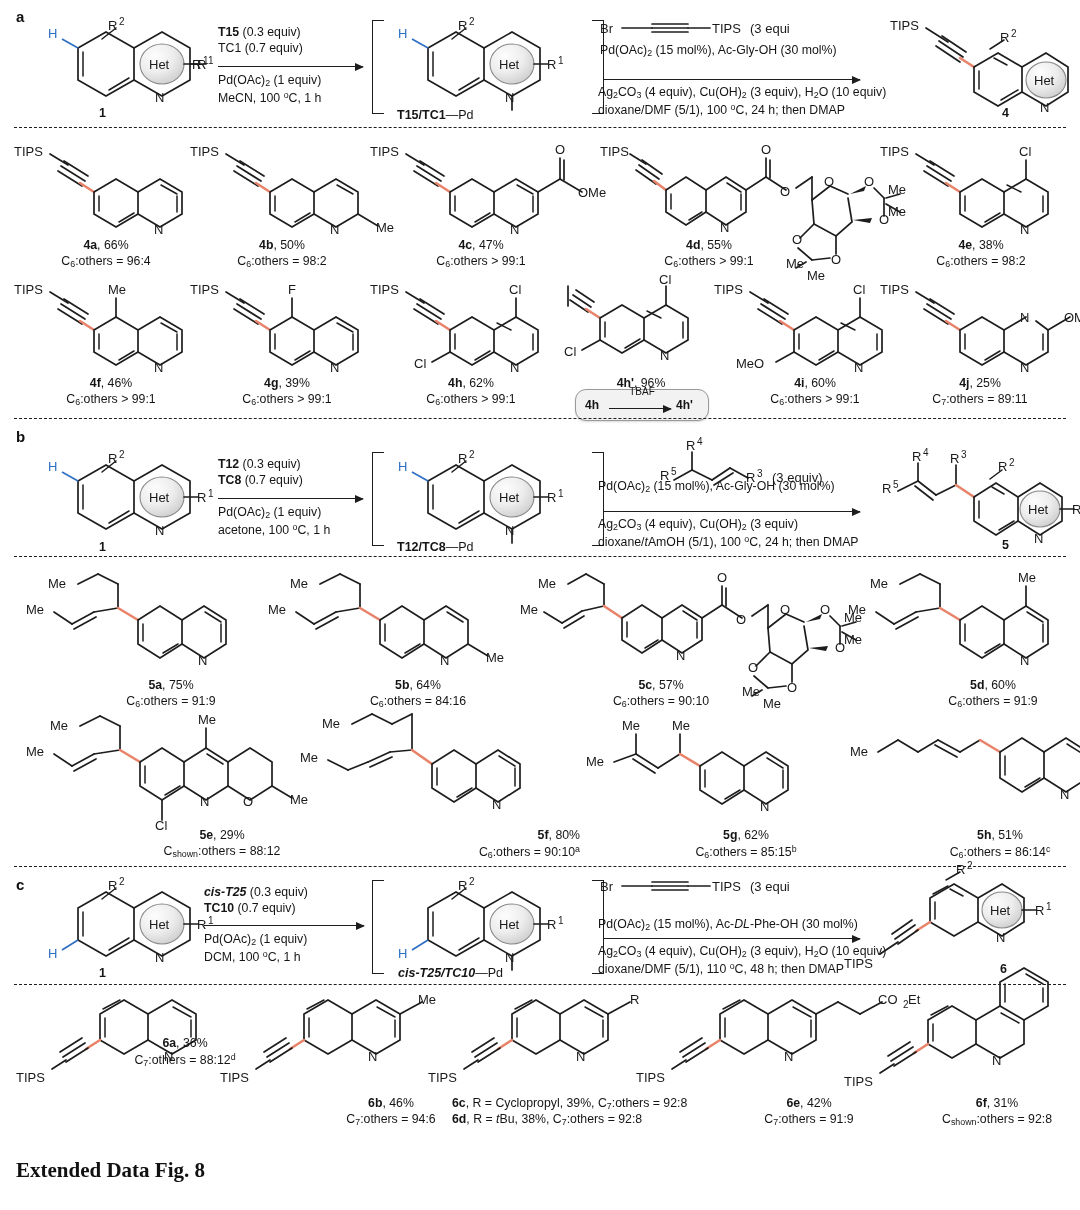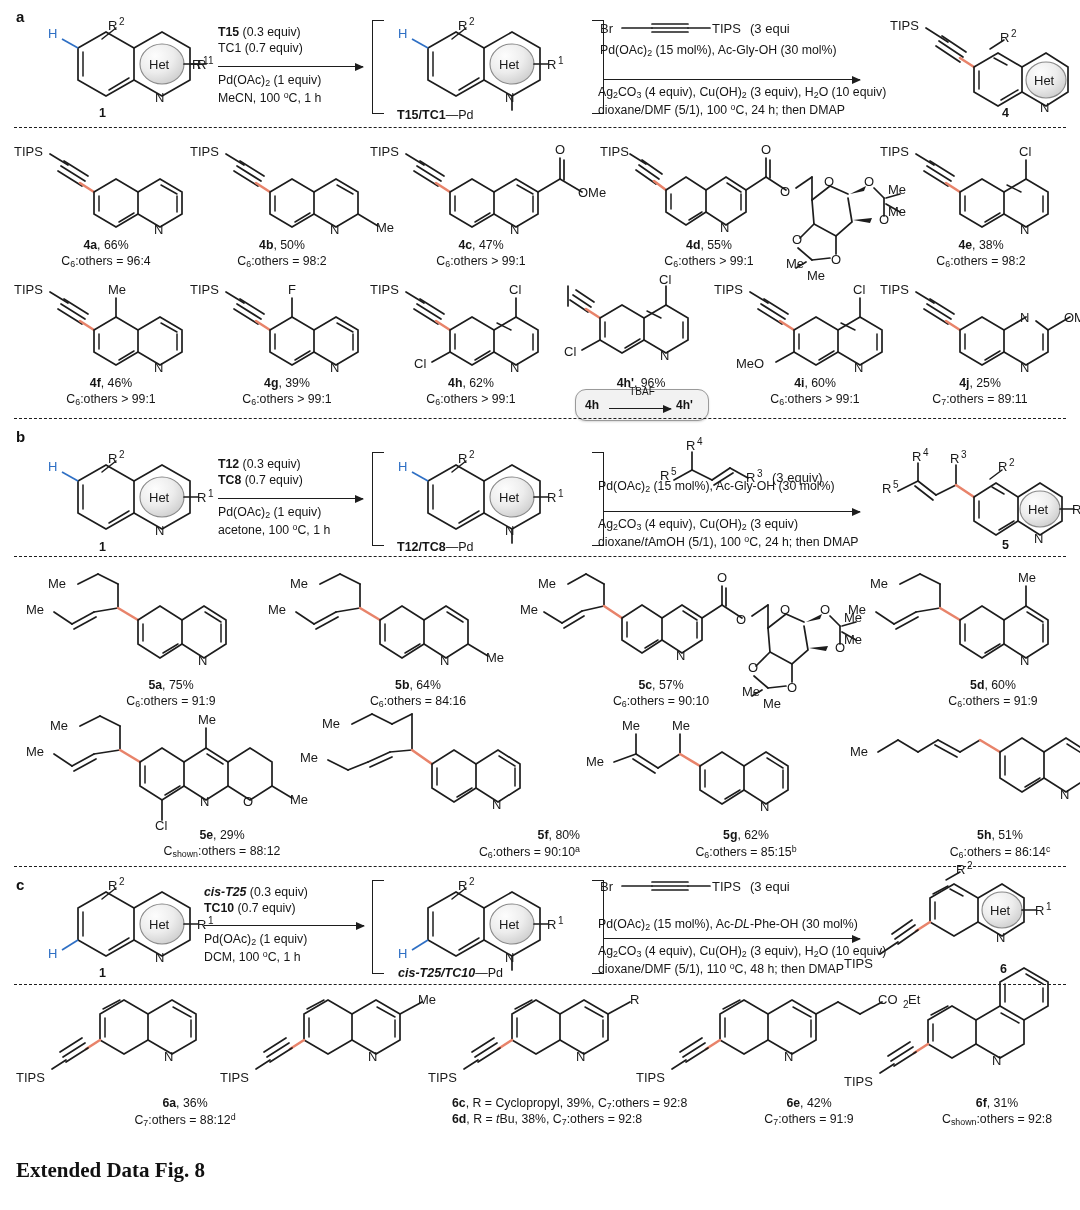--- a/index.html
+++ b/index.html
@@ -980,21 +980,21 @@
   <path class="bond thin" d="M151,41 L151,24"></path>
   <text x="124" y="65">N</text>
   <path class="red" d="M60,44 L46,53"></path>
   <path class="bond" d="M48,52 L26,66"></path>
         <path class="bond" d="M45,47 L23,61"></path>
         <path class="bond" d="M42,42 L20,56"></path>
   <path class="bond" d="M26,64 L12,73"></path>
   <text x="-24" y="86">TIPS</text>
 </svg>
 </div>
-<div class="cap" style="left:100px;top:1096px;width:170px;">
+<div class="cap" style="left:100px;top:1036px;width:170px;">
   <span class="id">6a</span><span>, </span><span>36%</span><br>
   <span>C</span><sub>7</sub><span>:others = 88:12</span><sup>d</sup>
 </div>
 
 <div class="struct" style="left:244px;top:996px;">
 <svg width="200" height="100" viewBox="0 0 200 100">
   <path class="bond" d="M60,18 L60,44 L84,58 L108,44 L108,18 L84,4 Z"></path>
   <path class="bond thin" d="M65,22 L65,41"></path>
   <path class="bond thin" d="M63,13 L80,4"></path>
   <path class="bond" d="M108,18 L132,4 L156,18 L156,44 L132,58 L108,44"></path>
@@ -1003,20 +1003,24 @@
   <text x="124" y="65">N</text>
   <path class="red" d="M60,44 L46,53"></path>
   <path class="bond" d="M48,52 L26,66"></path>
         <path class="bond" d="M45,47 L23,61"></path>
         <path class="bond" d="M42,42 L20,56"></path>
   <path class="bond" d="M26,64 L12,73"></path>
   <text x="-24" y="86">TIPS</text>
   <path class="bond" d="M156,18 L178,6"></path>
   <text x="174" y="8">Me</text>
 </svg>
+</div>
+<div class="cap" style="left:306px;top:1096px;width:170px;">
+  <span class="id">6b</span><span>, </span><span>46%</span><br>
+  <span>C</span><sub>7</sub><span>:others = 94:6</span>
 </div>
 
 <div class="struct" style="left:452px;top:996px;">
 <svg width="200" height="100" viewBox="0 0 200 100">
   <path class="bond" d="M60,18 L60,44 L84,58 L108,44 L108,18 L84,4 Z"></path>
   <path class="bond thin" d="M65,22 L65,41"></path>
   <path class="bond thin" d="M63,13 L80,4"></path>
   <path class="bond" d="M108,18 L132,4 L156,18 L156,44 L132,58 L108,44"></path>
   <path class="bond thin" d="M133,11 L151,21"></path>
   <path class="bond thin" d="M151,41 L151,24"></path>

